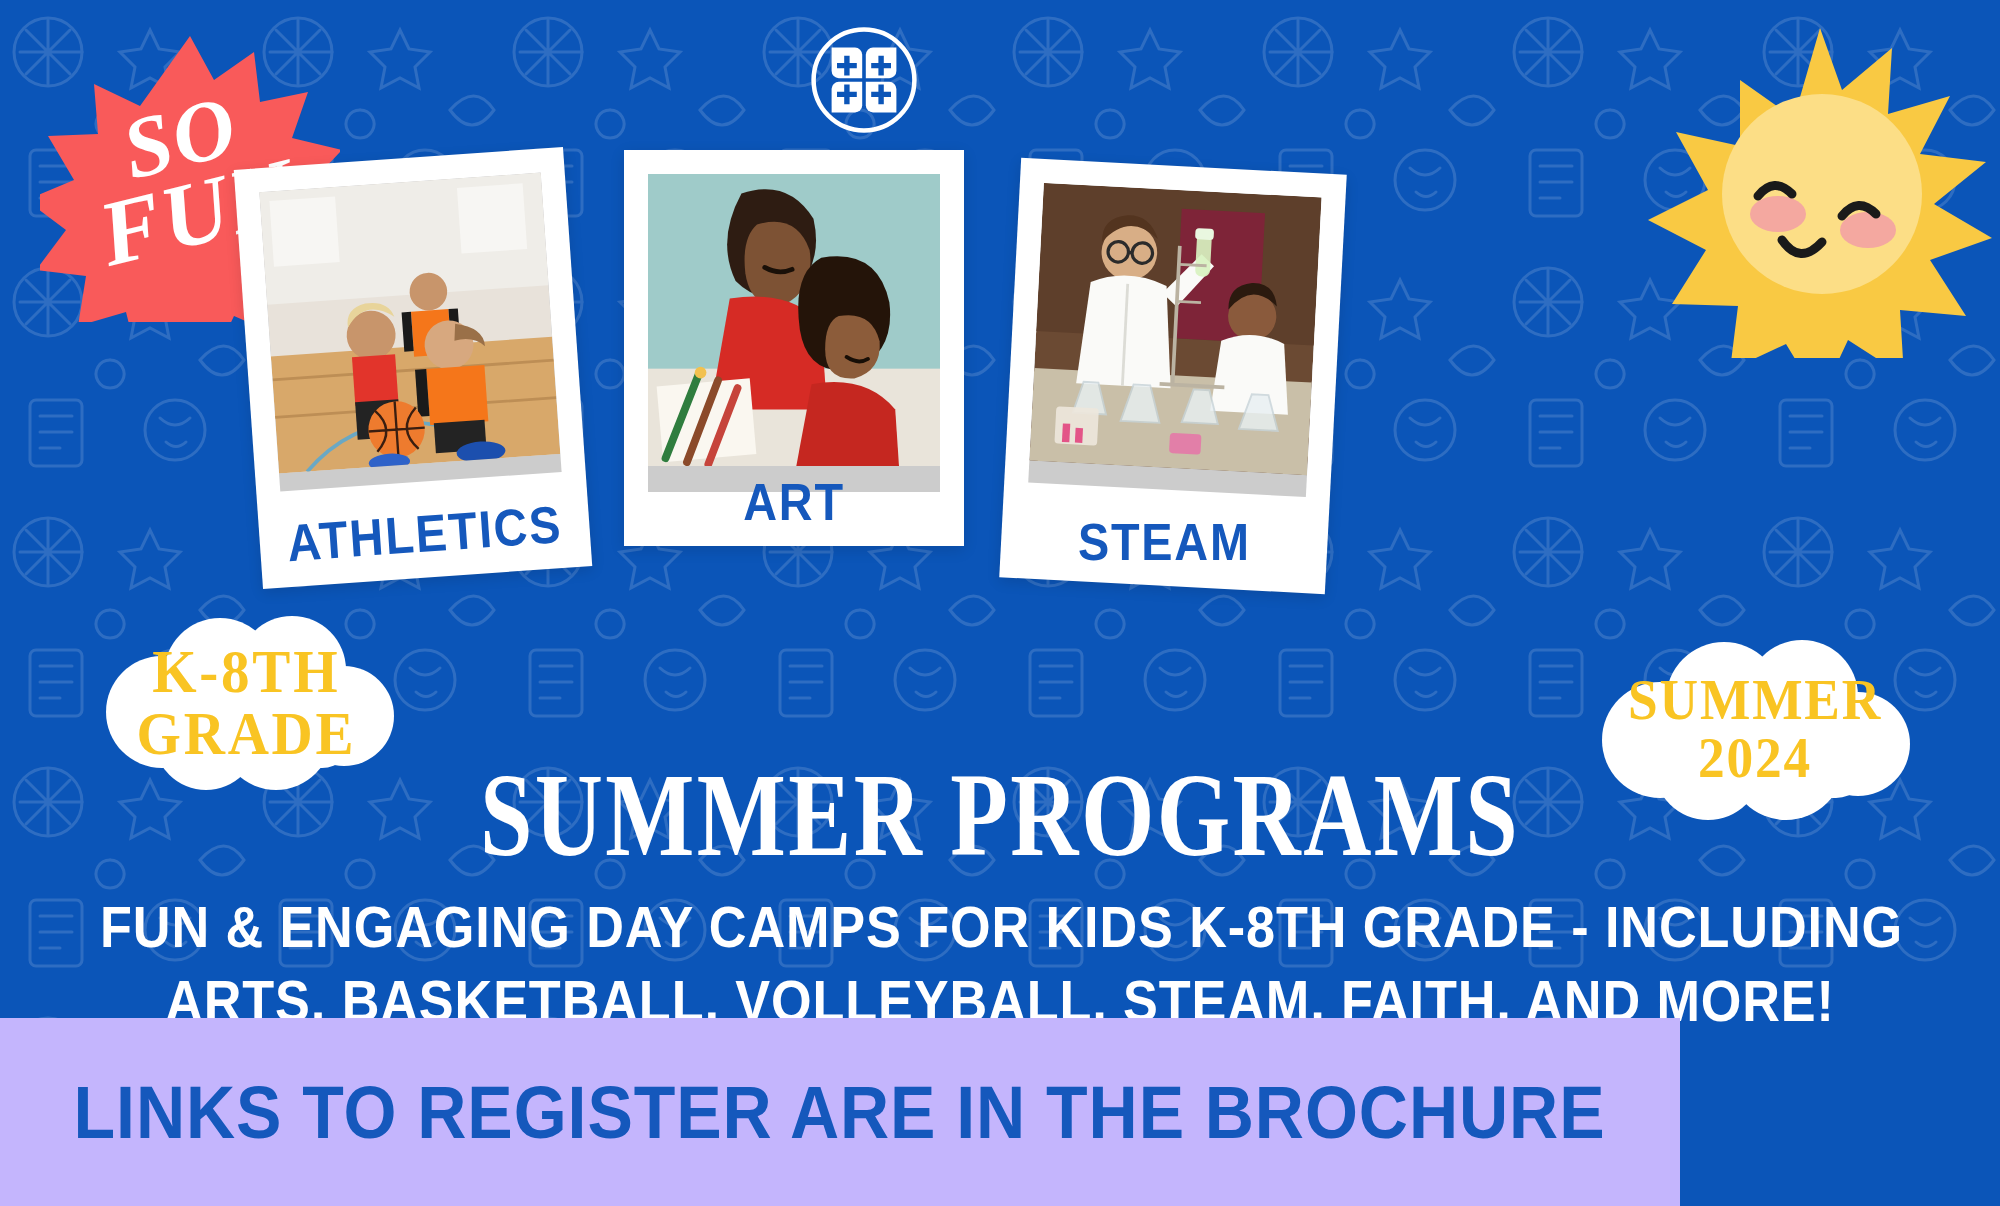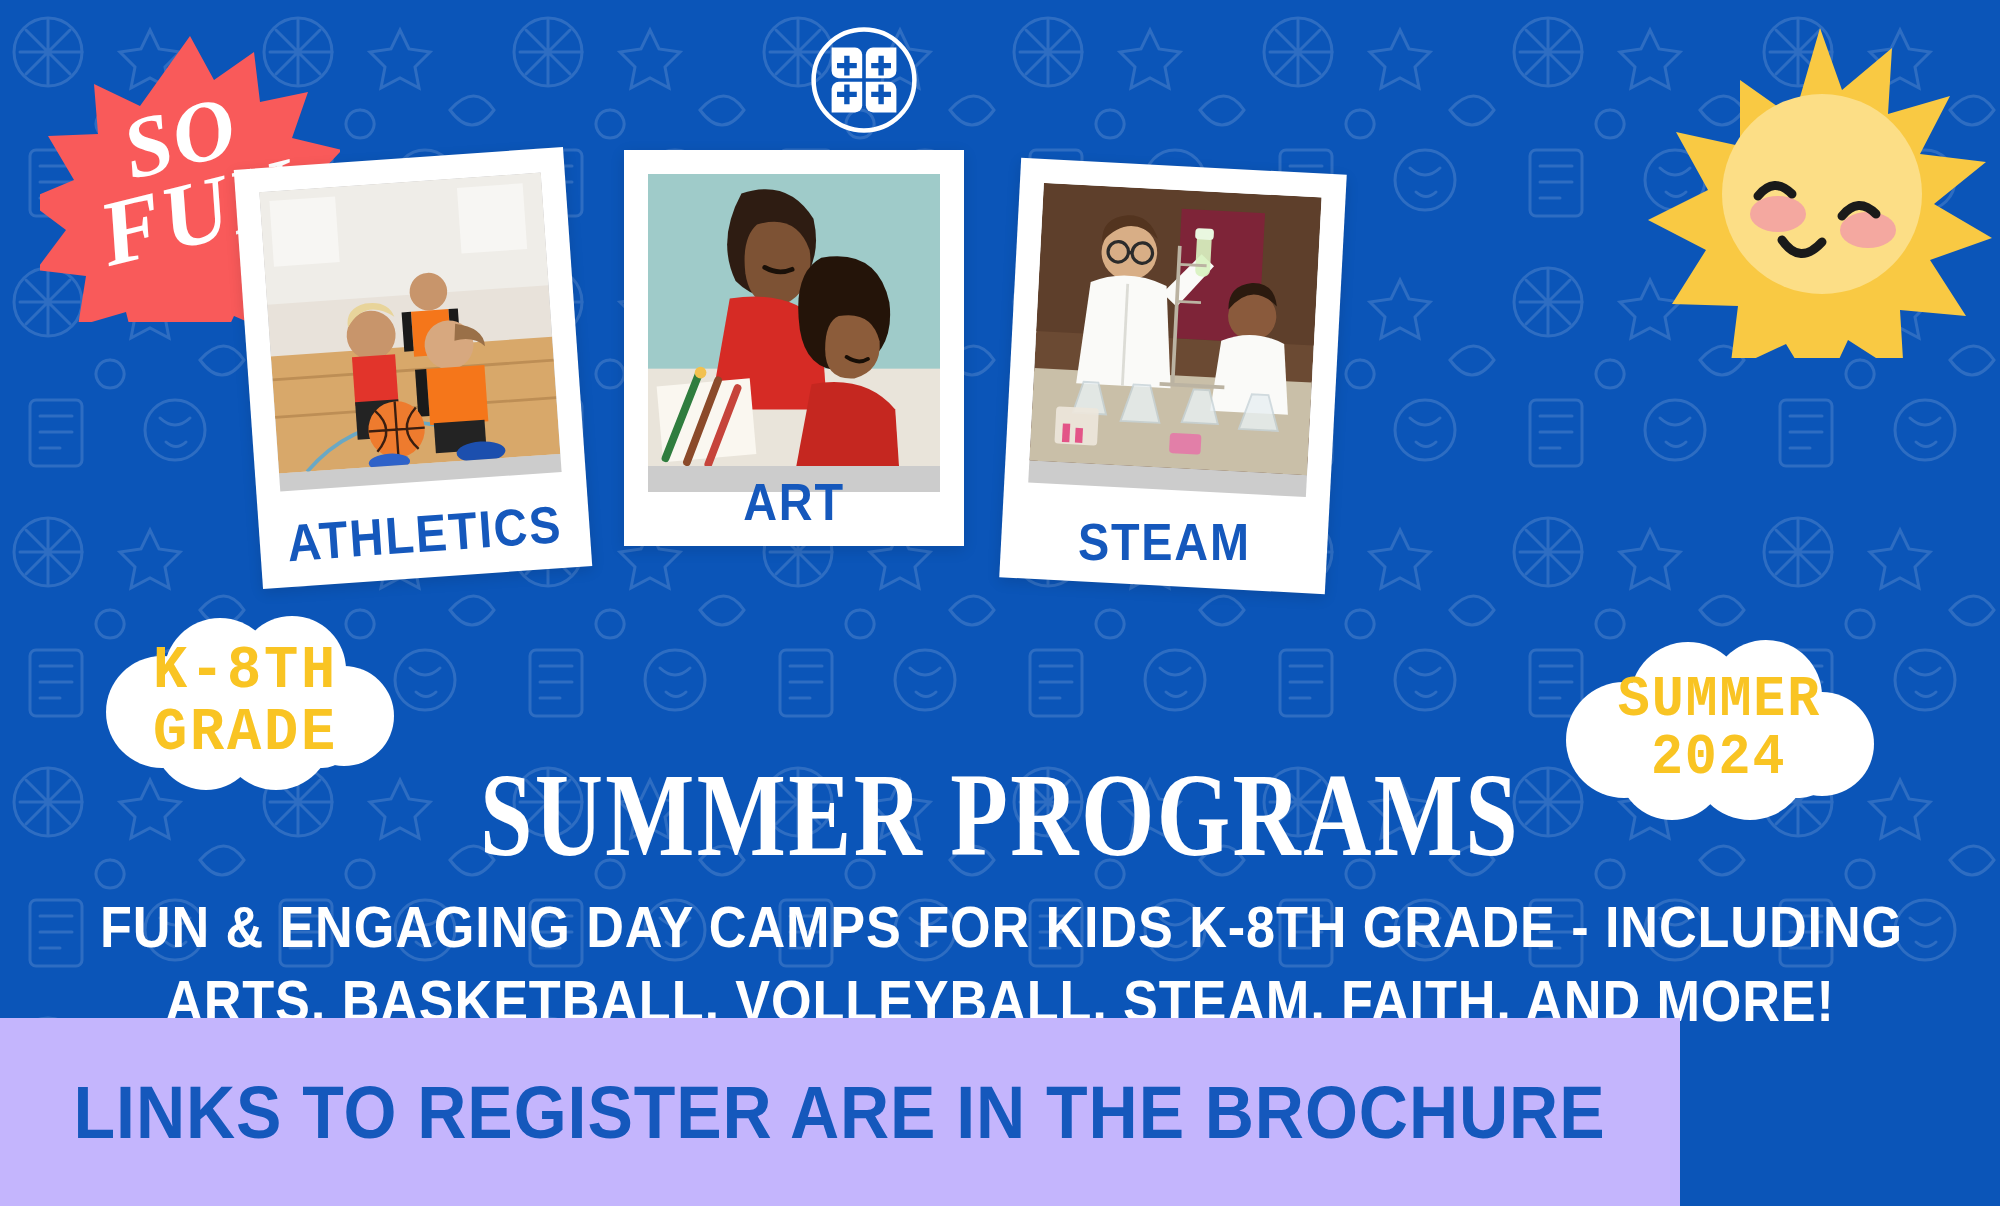--- a/index.html
+++ b/index.html
@@ -155,28 +155,28 @@
   .scene { position:absolute; inset:0; }
 
   
   .cloud-badge {
     position: absolute;
     display: flex;
     flex-direction: column;
     align-items: center;
     justify-content: center;
     color: #F9C423;
-    font-family: Liberation Mono, monospace;
+    font-family: Liberation Serif, serif;
     font-weight: bold;
     line-height: 1.0;
     text-align: center;
   }
   #cloud-grade { left: 96px; top: 612px; width: 300px; height: 180px; }
   #cloud-grade .ctext { font-size: 62px; letter-spacing: 3px; position: relative; z-index: 2; transform: scaleX(0.92);}
-  #cloud-summer { left: 1554px; top: 636px; width: 330px; height: 186px; text-align: right; }
+  #cloud-summer { left: 1590px; top: 636px; width: 330px; height: 186px; text-align: right; }
   #cloud-summer .ctext { font-size: 58px; letter-spacing: 2px; position: relative; z-index: 2; transform: scaleX(0.92);}
   .cloud-svg { position:absolute; inset:0; z-index:1; }
 
   
   #headline {
     position: absolute;
     left: 0; right: 0;
     top: 748px;
     text-align: center;
     color: #FFFFFF;

